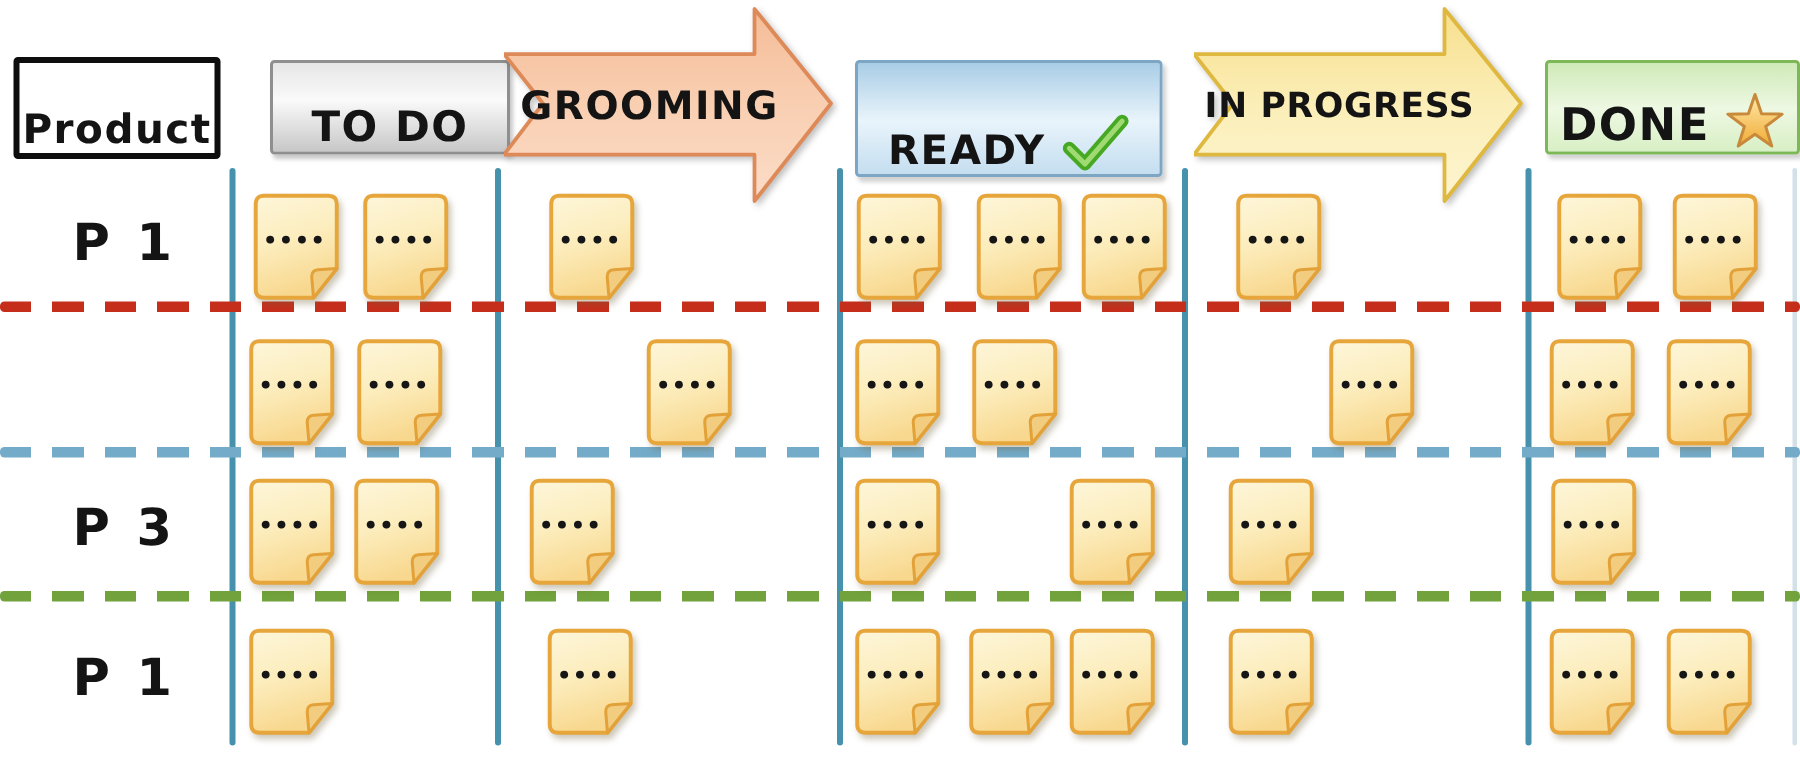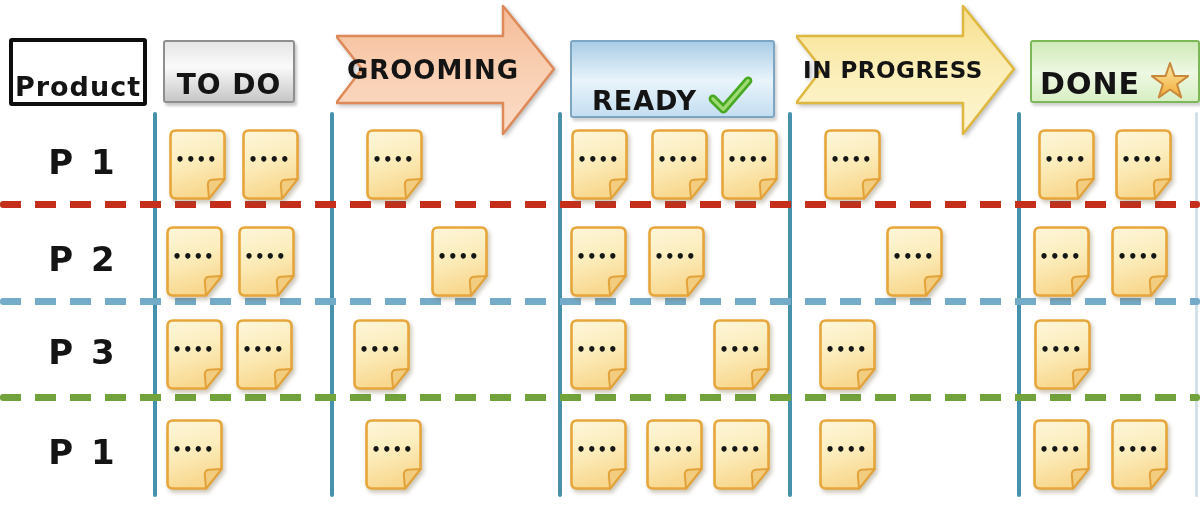--- a/index.html
+++ b/index.html
@@ -10,21 +10,21 @@
   .hdr {
     position:absolute; box-sizing:border-box;
     display:flex; align-items:flex-end; justify-content:center; gap:10px;
     font-weight:800; color:#141414; letter-spacing:1px; white-space:nowrap;
   }
   #product-box {
     left:9px; top:38px; width:138px; height:68px;
     background:#ffffff; border:4px solid #0d0d0d; border-radius:3px; font-size:27px;
   }
   #todo-box {
-    left:163px; top:40px; width:132px; height:63px; font-size:28px;
+    left:180px; top:40px; width:160px; height:63px; font-size:28px;
     background:linear-gradient(180deg,#e6e6e6 0%,#fafafa 42%,#c7c7c7 100%);
     border:2px solid #8f8f8f; border-radius:3px; box-shadow:2px 3px 3px rgba(0,0,0,.22);
   }
   #ready-box {
     left:570px; top:40px; width:205px; height:78px; font-size:27px;
     background:linear-gradient(180deg,#a9cde6 0%,#e9f4fb 52%,#c4def0 100%);
     border:2px solid #7ca6c4; border-radius:3px; box-shadow:2px 3px 3px rgba(0,0,0,.18);
   }
   #done-box {
     left:1030px; top:40px; width:170px; height:63px; font-size:30px;
@@ -159,21 +159,20 @@
     <svg class="note" style="left:1037px;top:128px" width="59" height="73" viewBox="0 0 59 73">
      <path d="M8,2.5 H51 Q56.5,2.5 56.5,8 V51 L41,70.5 H8 Q2.5,70.5 2.5,65 V8 Q2.5,2.5 8,2.5 Z" fill="url(#noteGrad)" stroke="#e7a63b" stroke-width="2.6" stroke-linejoin="round"></path>
      <path d="M56.5,51 L41,70.5 L39.8,56.5 Q39.8,52.2 44,51.8 Z" fill="#f2cd80" stroke="#e2a239" stroke-width="2" stroke-linejoin="round"></path>
      <text class="note-dots" x="28.5" y="37" text-anchor="middle">••••</text>
    </svg>
     <svg class="note" style="left:1114px;top:128px" width="59" height="73" viewBox="0 0 59 73">
      <path d="M8,2.5 H51 Q56.5,2.5 56.5,8 V51 L41,70.5 H8 Q2.5,70.5 2.5,65 V8 Q2.5,2.5 8,2.5 Z" fill="url(#noteGrad)" stroke="#e7a63b" stroke-width="2.6" stroke-linejoin="round"></path>
      <path d="M56.5,51 L41,70.5 L39.8,56.5 Q39.8,52.2 44,51.8 Z" fill="#f2cd80" stroke="#e2a239" stroke-width="2" stroke-linejoin="round"></path>
      <text class="note-dots" x="28.5" y="37" text-anchor="middle">••••</text>
    </svg>
-    <div class="row-label" style="top: 239px;">P 2</div>
     <svg class="note" style="left:165px;top:225px" width="59" height="73" viewBox="0 0 59 73">
      <path d="M8,2.5 H51 Q56.5,2.5 56.5,8 V51 L41,70.5 H8 Q2.5,70.5 2.5,65 V8 Q2.5,2.5 8,2.5 Z" fill="url(#noteGrad)" stroke="#e7a63b" stroke-width="2.6" stroke-linejoin="round"></path>
      <path d="M56.5,51 L41,70.5 L39.8,56.5 Q39.8,52.2 44,51.8 Z" fill="#f2cd80" stroke="#e2a239" stroke-width="2" stroke-linejoin="round"></path>
      <text class="note-dots" x="28.5" y="37" text-anchor="middle">••••</text>
    </svg>
     <svg class="note" style="left:237px;top:225px" width="59" height="73" viewBox="0 0 59 73">
      <path d="M8,2.5 H51 Q56.5,2.5 56.5,8 V51 L41,70.5 H8 Q2.5,70.5 2.5,65 V8 Q2.5,2.5 8,2.5 Z" fill="url(#noteGrad)" stroke="#e7a63b" stroke-width="2.6" stroke-linejoin="round"></path>
      <path d="M56.5,51 L41,70.5 L39.8,56.5 Q39.8,52.2 44,51.8 Z" fill="#f2cd80" stroke="#e2a239" stroke-width="2" stroke-linejoin="round"></path>
      <text class="note-dots" x="28.5" y="37" text-anchor="middle">••••</text>
    </svg>

